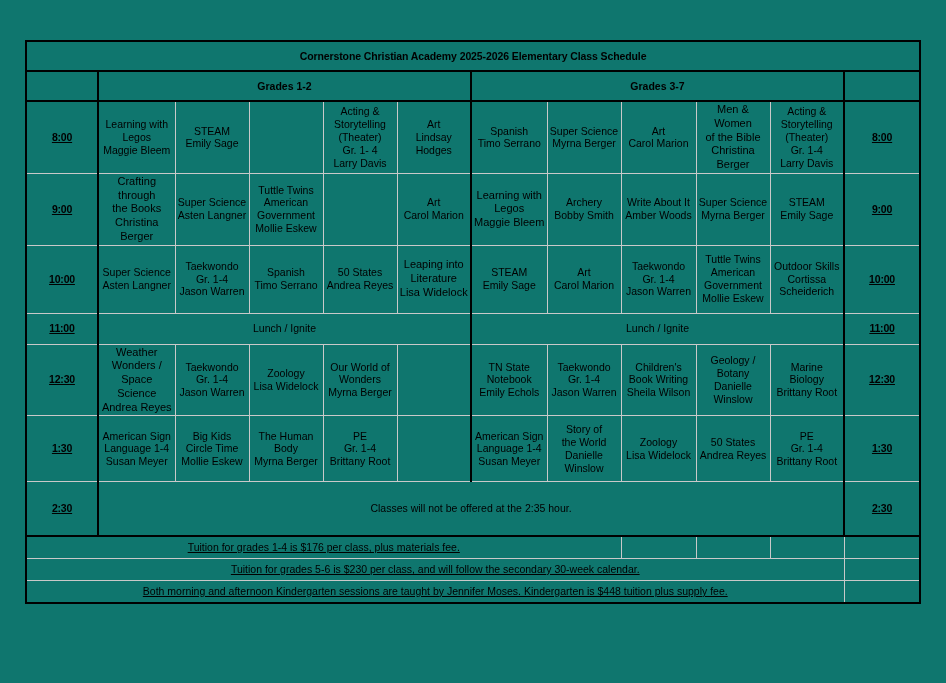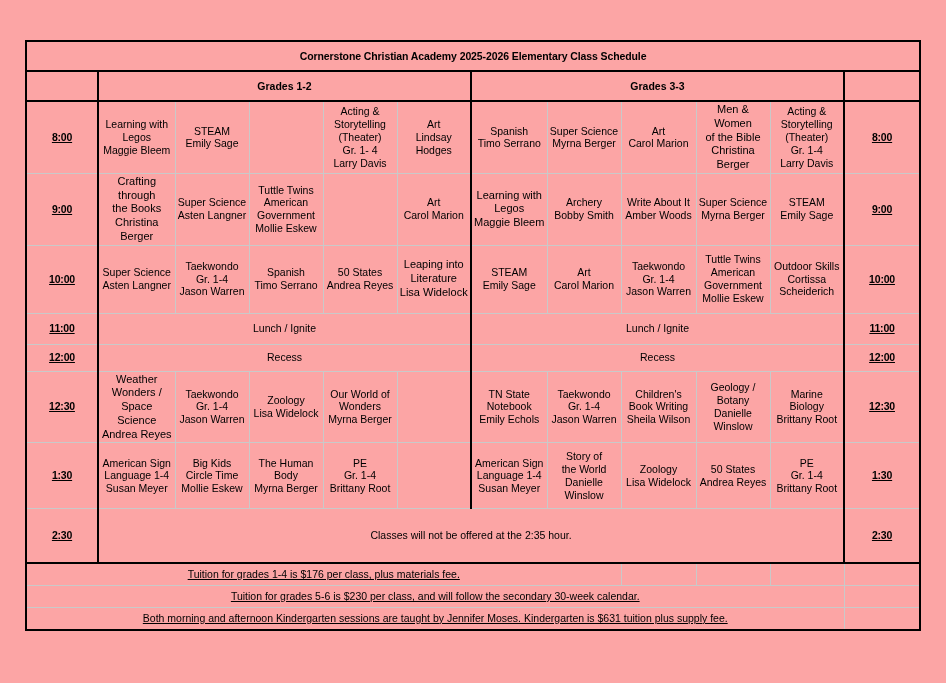--- a/index.html
+++ b/index.html
@@ -13,21 +13,21 @@
     font-family: "Liberation Sans", sans-serif;
     color: #000000;
     overflow: hidden;
   }
 
   #sheet {
     position: absolute;
     left: 0; top: 0;
     width: 946px;
     height: 683px;
-    background: #fca5a5;
+    background: #0f766e;
   }
 
   table.grid {
     position: absolute;
     left: 25px;
     top: 40px;
     width: 894px;
     border-collapse: collapse;
     table-layout: fixed;
   }
@@ -128,21 +128,21 @@
     </colgroup>
     <tbody>
 
       <tr>
         <td class="title-cell ob-top ob-left ob-right ob-bottom" colspan="12">Cornerstone Christian Academy 2025-2026 Elementary Class Schedule</td>
       </tr>
 
       <tr>
         <td class="ob-left sep-right ob-bottom blank"></td>
         <td class="grade-head sep-right ob-bottom" colspan="5">Grades 1-2</td>
-        <td class="grade-head sep-right ob-bottom" colspan="5">Grades 3-3</td>
+        <td class="grade-head sep-right ob-bottom" colspan="5">Grades 3-7</td>
         <td class="ob-right ob-bottom blank"></td>
       </tr>
 
       <tr style="height:68px">
         <td class="time-cell ob-left sep-right">8:00</td>
         <td class="block-cell">Learning with<br>Legos<br>Maggie Bleem</td>
         <td class="block-cell">STEAM<br>Emily Sage</td>
         <td class="block-cell"></td>
         <td class="block-cell">Acting &amp;<br>Storytelling<br>(Theater)<br>Gr. 1- 4<br>Larry Davis</td>
         <td class="block-cell sep-right">Art<br>Lindsay<br>Hodges</td>
@@ -184,26 +184,20 @@
         <td class="time-cell ob-right hr-top">10:00</td>
       </tr>
 
       <tr style="height:31px">
         <td class="time-cell ob-left sep-right hr-top">11:00</td>
         <td class="wide-label sep-right hr-top" colspan="5">Lunch / Ignite</td>
         <td class="wide-label sep-right hr-top" colspan="5">Lunch / Ignite</td>
         <td class="time-cell ob-right hr-top">11:00</td>
       </tr>
 
-      <tr style="height:27px">
-        <td class="time-cell ob-left sep-right hr-top">12:00</td>
-        <td class="wide-label sep-right hr-top" colspan="5">Recess</td>
-        <td class="wide-label sep-right hr-top" colspan="5">Recess</td>
-        <td class="time-cell ob-right hr-top">12:00</td>
-      </tr>
 
       <tr style="height:66px">
         <td class="time-cell ob-left sep-right hr-top">12:30</td>
         <td class="block-cell small hr-top">Weather<br>Wonders / Space<br>Science<br>Andrea Reyes</td>
         <td class="block-cell hr-top">Taekwondo<br>Gr. 1-4<br>Jason Warren</td>
         <td class="block-cell hr-top">Zoology<br>Lisa Widelock</td>
         <td class="block-cell hr-top">Our World of<br>Wonders<br>Myrna Berger</td>
         <td class="block-cell sep-right hr-top"></td>
         <td class="block-cell hr-top">TN State<br>Notebook<br>Emily Echols</td>
         <td class="block-cell hr-top">Taekwondo<br>Gr. 1-4<br>Jason Warren</td>
@@ -239,20 +233,20 @@
         <td class="blank"></td>
         <td class="blank"></td>
         <td class="blank"></td>
         <td class="blank ob-right"></td>
       </tr>
       <tr>
         <td class="note-cell ob-left" colspan="11">Tuition for grades 5-6 is $230 per class, and will follow the secondary 30-week calendar.</td>
         <td class="blank ob-right"></td>
       </tr>
       <tr>
-        <td class="note-cell ob-left ob-bottom" colspan="11">Both morning and afternoon Kindergarten sessions are taught by Jennifer Moses.  Kindergarten is $631 tuition plus supply fee.</td>
+        <td class="note-cell ob-left ob-bottom" colspan="11">Both morning and afternoon Kindergarten sessions are taught by Jennifer Moses.  Kindergarten is $448 tuition plus supply fee.</td>
         <td class="blank ob-right ob-bottom"></td>
       </tr>
 
     </tbody>
   </table>
 
 </div>
 
 </body></html>

